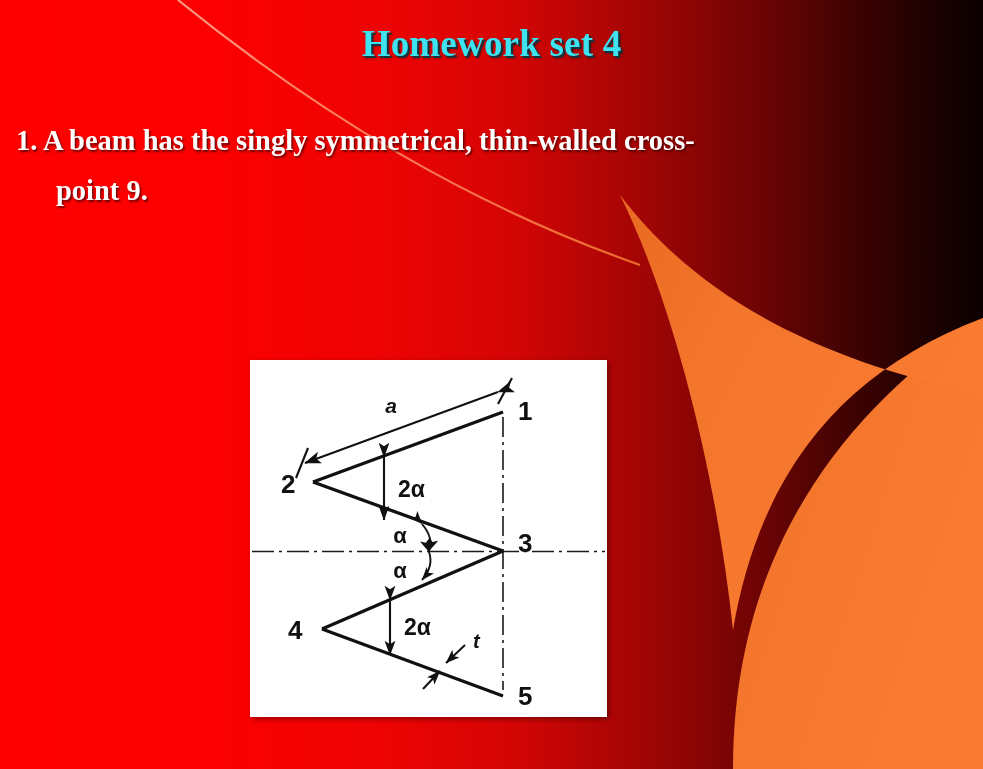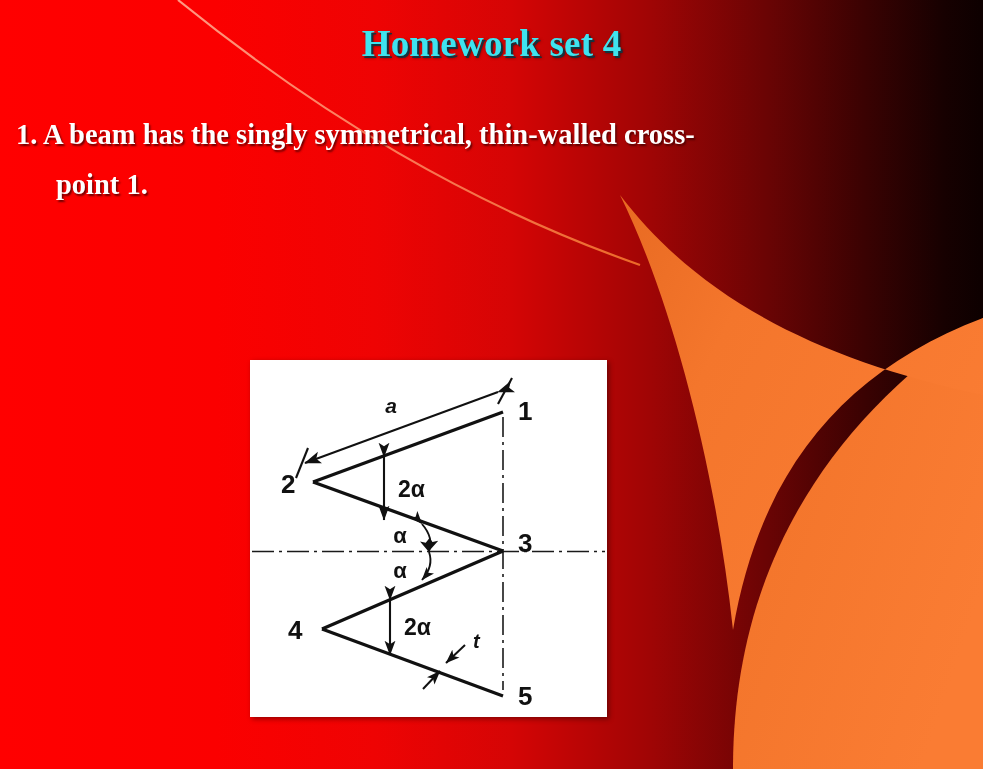--- a/index.html
+++ b/index.html
@@ -37,21 +37,21 @@
     letter-spacing:0.2px;
     text-shadow:
        2px 2px 0 #13343f,
        2px 2px 3px rgba(0,0,0,0.55);
     white-space:nowrap;
   }
 
   
   #body-block {
     position:absolute;
-    left:16px; top:110px;
+    left:16px; top:116px;
     width:880px;
   }
   .body-line {
     color:#ffffff;
     font-family:"Liberation Serif", serif;
     font-weight:bold;
     font-size:28.5px;
     line-height:50px;
     white-space:nowrap;
     text-shadow: 1.5px 1.5px 2px rgba(60,0,0,0.75);
@@ -101,21 +101,21 @@
              C845,370 760,470 733,630
              C716,470 672,300 620,195 Z" fill="url(#swooshGrad)"></path>
 
     <path d="M178,0 C320,115 470,205 640,265" fill="none" stroke="url(#thinLineGrad)" stroke-width="2.2"></path>
   </svg>
 
   <div id="title">Homework set 4</div>
 
   <div id="body-block">
     <div class="body-line">1. A beam has the singly symmetrical, thin-walled cross-</div>
-    <div class="body-line indent">point 1.</div>
+    <div class="body-line indent">point 9.</div>
   </div>
 
   <div id="figure-box">
     <svg id="figure-svg" viewBox="0 0 357 357">
       <defs>
         <marker id="arrHead" markerWidth="9" markerHeight="9" refX="7.6" refY="3.2" orient="auto" markerUnits="strokeWidth">
           <path d="M0,0.3 L8,3.2 L0,6.1 L1.9,3.2 Z" fill="#111"></path>
         </marker>
         <marker id="arrHeadSm" markerWidth="8" markerHeight="8" refX="6.8" refY="2.9" orient="auto" markerUnits="strokeWidth">
           <path d="M0,0.3 L7,2.9 L0,5.5 L1.7,2.9 Z" fill="#111"></path>

